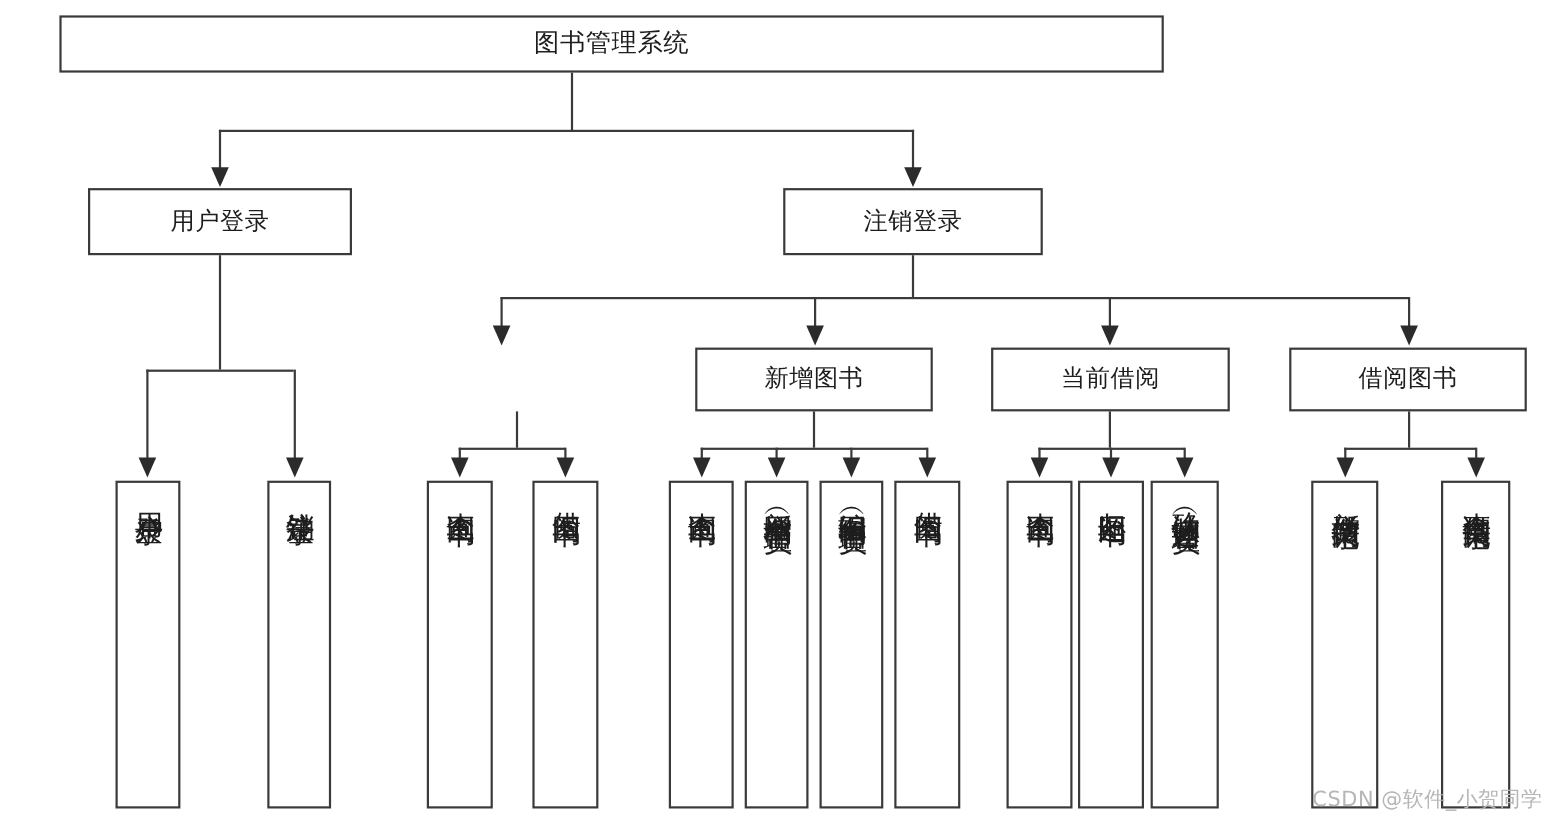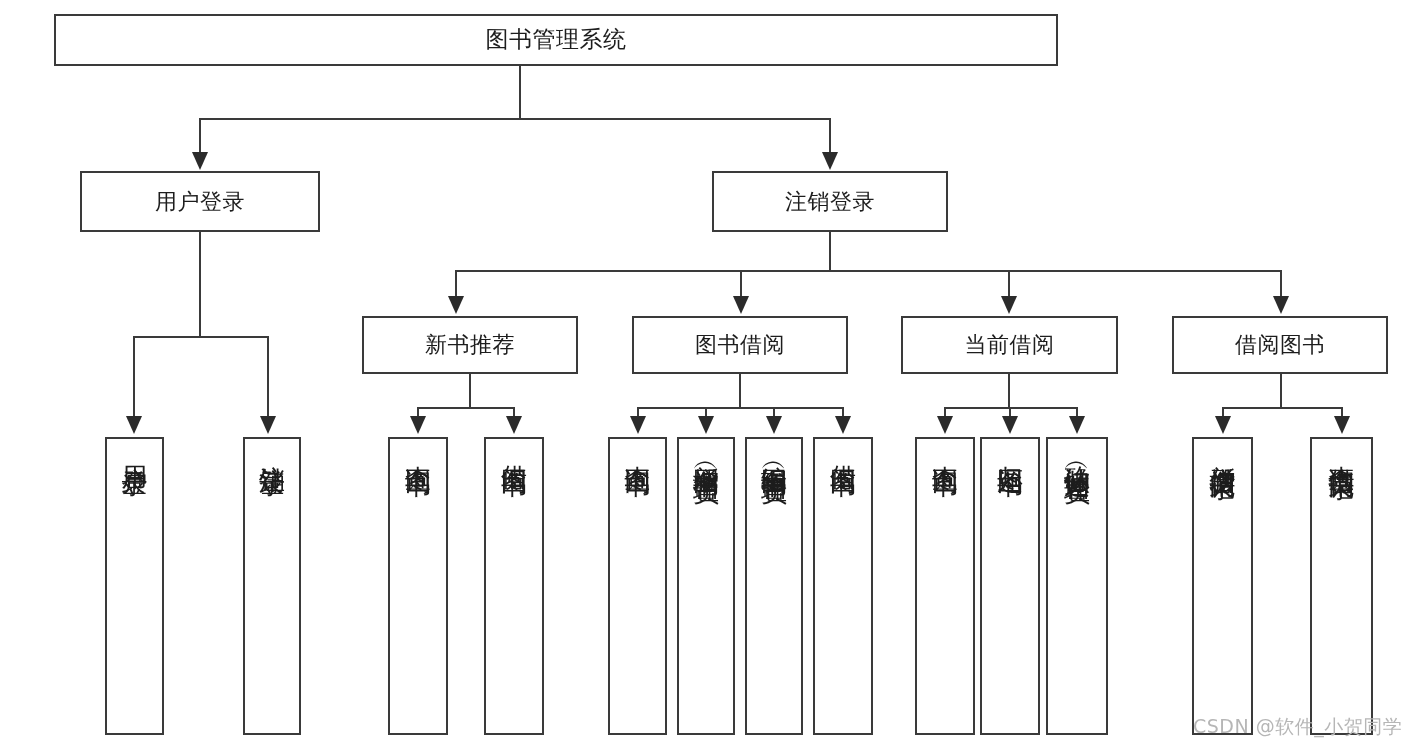--- a/index.html
+++ b/index.html
@@ -130,25 +130,22 @@
 
   <div class="ln v" style="left:740px; top:270px; height:28px;"></div>
   <div class="arrow" style="left:733px; top:296px;"></div>
 
   <div class="ln v" style="left:1008px; top:270px; height:28px;"></div>
   <div class="arrow" style="left:1001px; top:296px;"></div>
 
   <div class="ln v" style="left:1280px; top:270px; height:28px;"></div>
   <div class="arrow" style="left:1273px; top:296px;"></div>
 
-  <div class="node horiz" style="left:362px; top:316px; width:216px; height:58px;">
-    <span class="label">新书推荐</span>
-  </div>
   <div class="node horiz" style="left:632px; top:316px; width:216px; height:58px;">
-    <span class="label">图书借阅</span>
+    <span class="label">新增图书</span>
   </div>
   <div class="node horiz" style="left:901px; top:316px; width:217px; height:58px;">
     <span class="label">当前借阅</span>
   </div>
   <div class="node horiz" style="left:1172px; top:316px; width:216px; height:58px;">
     <span class="label">借阅图书</span>
   </div>
 
   <div class="ln v" style="left:469px; top:374px; height:33px;"></div>
   <div class="ln h" style="left:417px; top:407px; width:97px;"></div>

